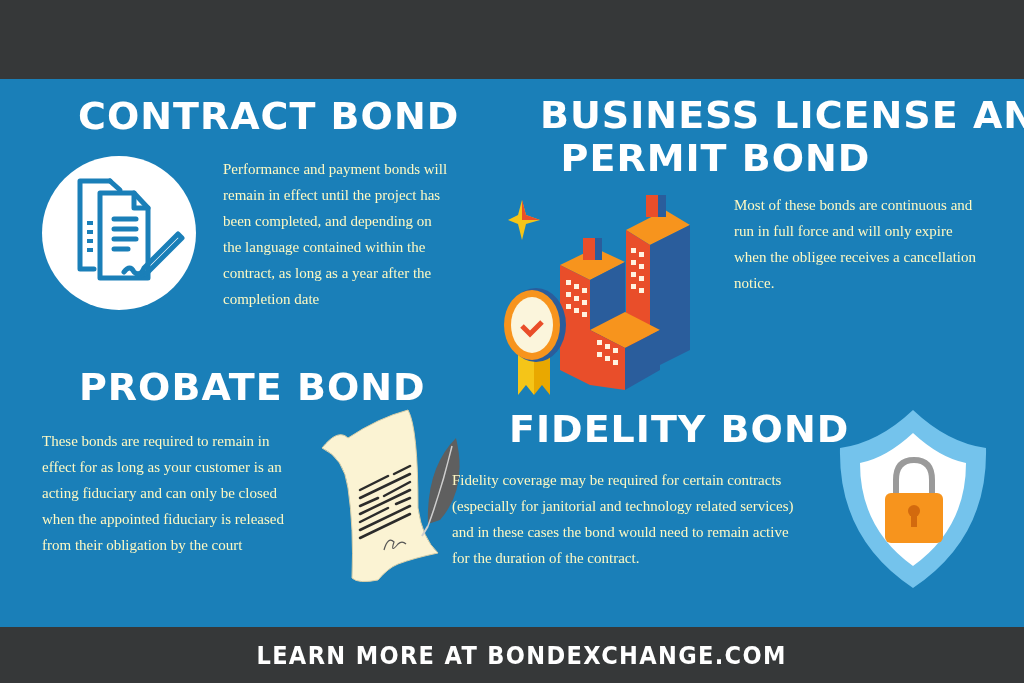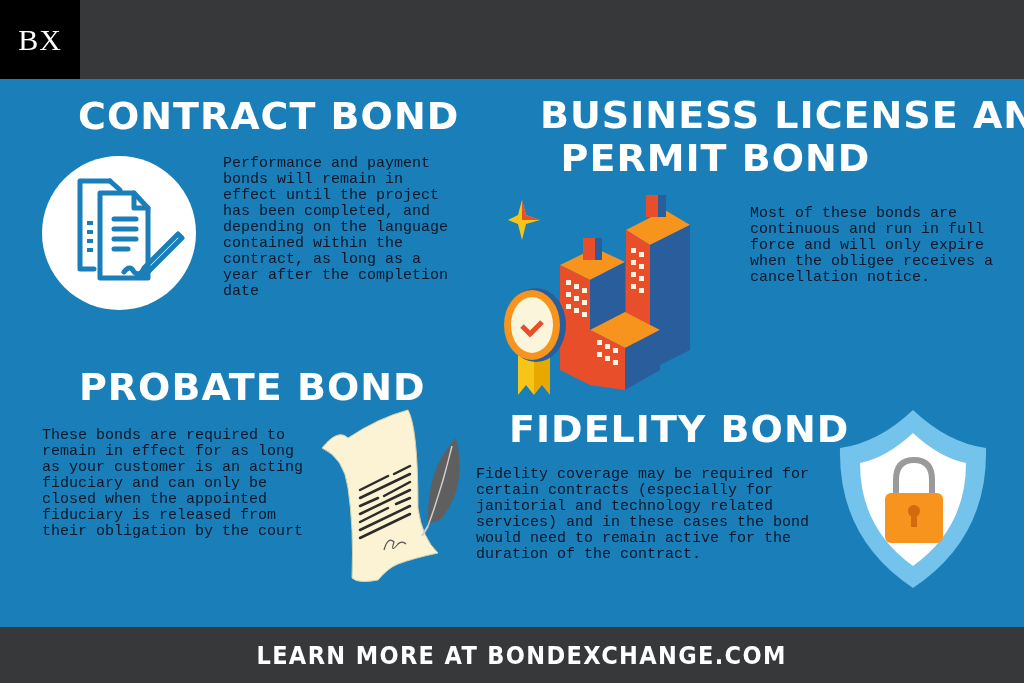--- a/index.html
+++ b/index.html
@@ -7,29 +7,28 @@
     body { background: #1a7fb8; font-family: "DejaVu Sans", sans-serif; position: relative; }
     .header { position: absolute; left: 0; top: 0; width: 1024px; height: 79px; background: #363839; }
     .logo { position: absolute; left: 0; top: 0; width: 80px; height: 79px; background: #000; color: #fff;
       font-family: "Liberation Serif", serif; font-size: 30px; display: flex; align-items: center; justify-content: center; letter-spacing: 1px; }
     .title { position: absolute; left: 118px; top: 10px; color: #fff; font-family: "DejaVu Sans", sans-serif; font-weight: bold;
       font-size: 45px; letter-spacing: 2px; line-height: 58px; }
     .footer { position: absolute; left: 0; top: 627px; width: 1024px; height: 56px; background: #363839;
       display: flex; align-items: center; justify-content: center; padding-left: 20px; }
     .footer span { color: #fff; font-family: "DejaVu Sans", sans-serif; font-weight: bold; font-size: 25px; letter-spacing: 1.5px; transform: scaleX(0.9); display: inline-block; }
     .h { position: absolute; color: #fff; font-weight: bold; font-size: 38px; letter-spacing: 1px; line-height: 38px; text-align: center; white-space: nowrap; }
-    .p { position: absolute; color: #0f172a; font-family: Liberation Mono, monospace; font-size: 15px; line-height: 16px; }
+    .p { position: absolute; color: #fef9c3; font-family: Liberation Serif, serif; font-size: 15px; line-height: 26px; }
     .circle { position: absolute; left: 42px; top: 156px; width: 154px; height: 154px; border-radius: 50%; background: #fff; }
     svg { position: absolute; overflow: visible; }
   </style>
 </head>
 <body>
 
 <div class="header">
-  <div class="logo">BX</div>
 </div>
 
 <div class="h" style="left:78px; top:97px;">CONTRACT BOND</div>
 <div class="circle"></div>
 <svg style="left:72px; top:176px;" width="115" height="115" viewBox="0 0 115 115">
   <g fill="none" stroke="#1a7fb8" stroke-width="5" stroke-linejoin="round" stroke-linecap="round">
     <path d="M38 5 H8 V93 H22"></path>
     <path d="M38 5 L48 14"></path>
     <path d="M28 17 H62 L76 32 V102 H28 Z"></path>
     <path d="M62 17 V32 H76"></path>
@@ -102,21 +101,21 @@
       <rect x="113" y="170" width="5" height="5"></rect>
   </g>
 
   <polygon points="18,160 34,160 34,205 26,195 18,205" fill="#f5c518"></polygon>
   <polygon points="34,160 50,160 50,205 42,195 34,205" fill="#e9a800"></polygon>
   <ellipse cx="36" cy="135" rx="30" ry="37" fill="#2a5d9c"></ellipse>
   <ellipse cx="32" cy="135" rx="28" ry="35" fill="#f7941d"></ellipse>
   <ellipse cx="32" cy="135" rx="21" ry="28" fill="#fbf5dc"></ellipse>
   <path d="M22 136 L30 144 L42 132" stroke="#e94e2a" stroke-width="5" fill="none"></path>
 </svg>
-<div class="p" style="left:734px; top:206px; width:245px;margin-left:16px;">Most of these bonds are continuous and run in full force and will only expire when the obligee receives a cancellation notice.</div>
+<div class="p" style="left:734px; top:192px; width:245px;">Most of these bonds are continuous and run in full force and will only expire when the obligee receives a cancellation notice.</div>
 
 <div class="h" style="left:79px; top:368px;">PROBATE BOND</div>
 <div class="p" style="left:42px; top:428px; width:262px;">These bonds are required to remain in effect for as long as your customer is an acting fiduciary and can only be closed when the appointed fiduciary is released from their obligation by the court</div>
 <svg style="left:318px; top:408px;" width="150" height="180" viewBox="0 0 150 180">
   <path d="M4 40 Q20 20 30 30 Q60 10 90 2 Q100 20 100 100 Q104 130 120 145 Q96 150 80 156 Q70 160 60 172 Q40 176 34 170 Q36 120 30 80 Q26 50 4 40 Z" fill="#fbf3d3" stroke="#d9cfa8" stroke-width="1"></path>
   <g stroke="#2b2b2b" stroke-width="2.5" stroke-linecap="round">
     <line x1="42" y1="82" x2="70" y2="68"></line>
       <line x1="76" y1="66" x2="92" y2="58"></line>
     <line x1="42" y1="90" x2="92" y2="66"></line>
     <line x1="42" y1="98" x2="60" y2="90"></line>
@@ -127,21 +126,21 @@
     <line x1="42" y1="122" x2="92" y2="98"></line>
     <line x1="42" y1="130" x2="92" y2="106"></line>
   </g>
   <path d="M66 142 Q70 128 76 134 Q72 146 80 136 Q84 132 88 136" stroke="#555" stroke-width="1.2" fill="none"></path>
   <path d="M110 116 Q108 60 138 30 Q150 80 122 112 Z" fill="#5f5f5f"></path>
   <path d="M134 38 Q124 80 110 118" stroke="#cfcfcf" stroke-width="1.5" fill="none"></path>
   <line x1="110" y1="118" x2="104" y2="128" stroke="#cfcfcf" stroke-width="2"></line>
 </svg>
 
 <div class="h" style="left:509px; top:410px;">FIDELITY BOND</div>
-<div class="p" style="left:476px; top:467px; width:350px;">Fidelity coverage may be required for certain contracts (especially for janitorial and technology related services) and in these cases the bond would need to remain active for the duration of the contract.</div>
+<div class="p" style="left:452px; top:467px; width:350px;">Fidelity coverage may be required for certain contracts (especially for janitorial and technology related services) and in these cases the bond would need to remain active for the duration of the contract.</div>
 <svg style="left:838px; top:408px;" width="150" height="182" viewBox="0 0 150 182">
   <path d="M75 2 Q40 35 2 40 Q0 130 75 180 Q150 130 148 40 Q110 35 75 2 Z" fill="#74c3ec"></path>
   <path d="M75 25 Q48 50 22 55 Q22 120 75 158 Q128 120 128 55 Q102 50 75 25 Z" fill="#ffffff"></path>
   <path d="M58 90 V72 Q58 52 76 52 Q94 52 94 72 V90" stroke="#9a9a9a" stroke-width="6" fill="none"></path>
   <rect x="47" y="85" width="58" height="50" rx="6" fill="#f7941d"></rect>
   <circle cx="76" cy="103" r="6" fill="#d36a0e"></circle>
   <rect x="73" y="105" width="6" height="14" fill="#d36a0e"></rect>
 </svg>
 
 <div class="footer">

